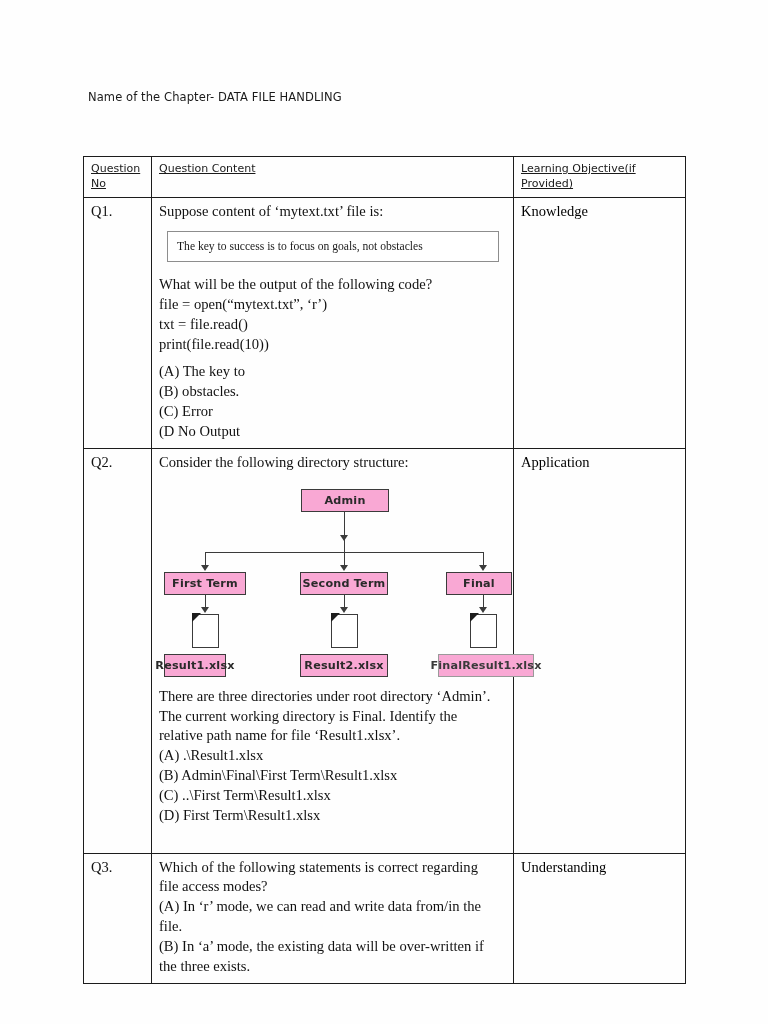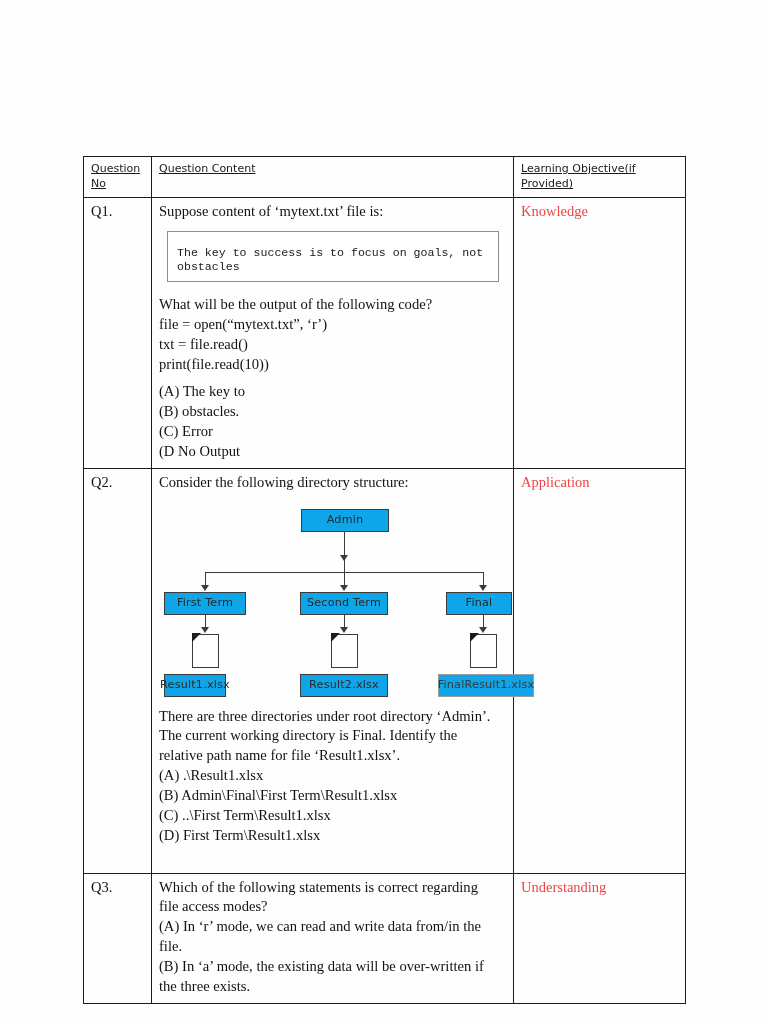--- a/index.html
+++ b/index.html
@@ -66,68 +66,69 @@
   .qno {
     font-family: "Liberation Serif", serif;
     font-size: 14.5px;
     line-height: 1.3;
     color: #111;
   }
   .obj {
     font-family: "Liberation Serif", serif;
     font-size: 14.5px;
     line-height: 1.3;
-    color: #ef4444;
+    color: #000000;
   }
 
   .qbody {
     font-family: "Liberation Serif", serif;
     font-size: 14.6px;
     line-height: 1.36;
     color: #111;
     margin-top: 36px;
   }
   .qbody .line { white-space: pre-wrap; }
   .gap { height: 13px; }
   .gap-sm { height: 8px; }
 
   
   .filebox {
     margin: 9px 0 0 8px;
     border: 1.2px solid #8d8d8d;
     background: #ffffff;
-    padding: 14px 9px 7px 9px;
-    font-family: Liberation Mono, monospace;
+    padding: 8px 9px 7px 9px;
+    font-family: Liberation Serif, serif;
     font-size: 11.6px;
     line-height: 1.2;
     color: #1a1a1a;
     width: 332px;
     box-sizing: border-box;
   }
 
   
   .diagram {
     position: relative;
     width: 352px;
     height: 190px;
     margin: 12px 0 4px 2px;
   }
   .node {
     position: absolute;
     box-sizing: border-box;
     border: 1.4px solid #3b3b3b;
-    background: #0ea5e9;
+    background: #f9a8d4;
     font-family: "DejaVu Sans", sans-serif;
     font-size: 11.2px;
     color: #2a2a2a;
     display: flex;
     align-items: center;
     justify-content: center;
     height: 23px;
     letter-spacing: 0.2px;
+    font-weight: bold;
   }
   .node.light { border-color: #9a9a9a; color: #3a3a3a; }
 
   .vline {
     position: absolute;
     width: 1.4px;
     background: #3b3b3b;
   }
   .hline {
     position: absolute;
@@ -157,20 +158,21 @@
     width: 0; height: 0;
     border-top: 9px solid #1c1c1c;
     border-right: 9px solid transparent;
   }
 </style>
 </head>
 <body>
 
 <div class="page">
 
+  <div class="chapter-title">Name  of the Chapter- DATA FILE HANDLING</div>
 
   <table class="qtable">
     <colgroup>
       <col class="col-no">
         <col class="col-body">
         <col class="col-obj">
     </colgroup>
     <tbody>
 
       <tr>

